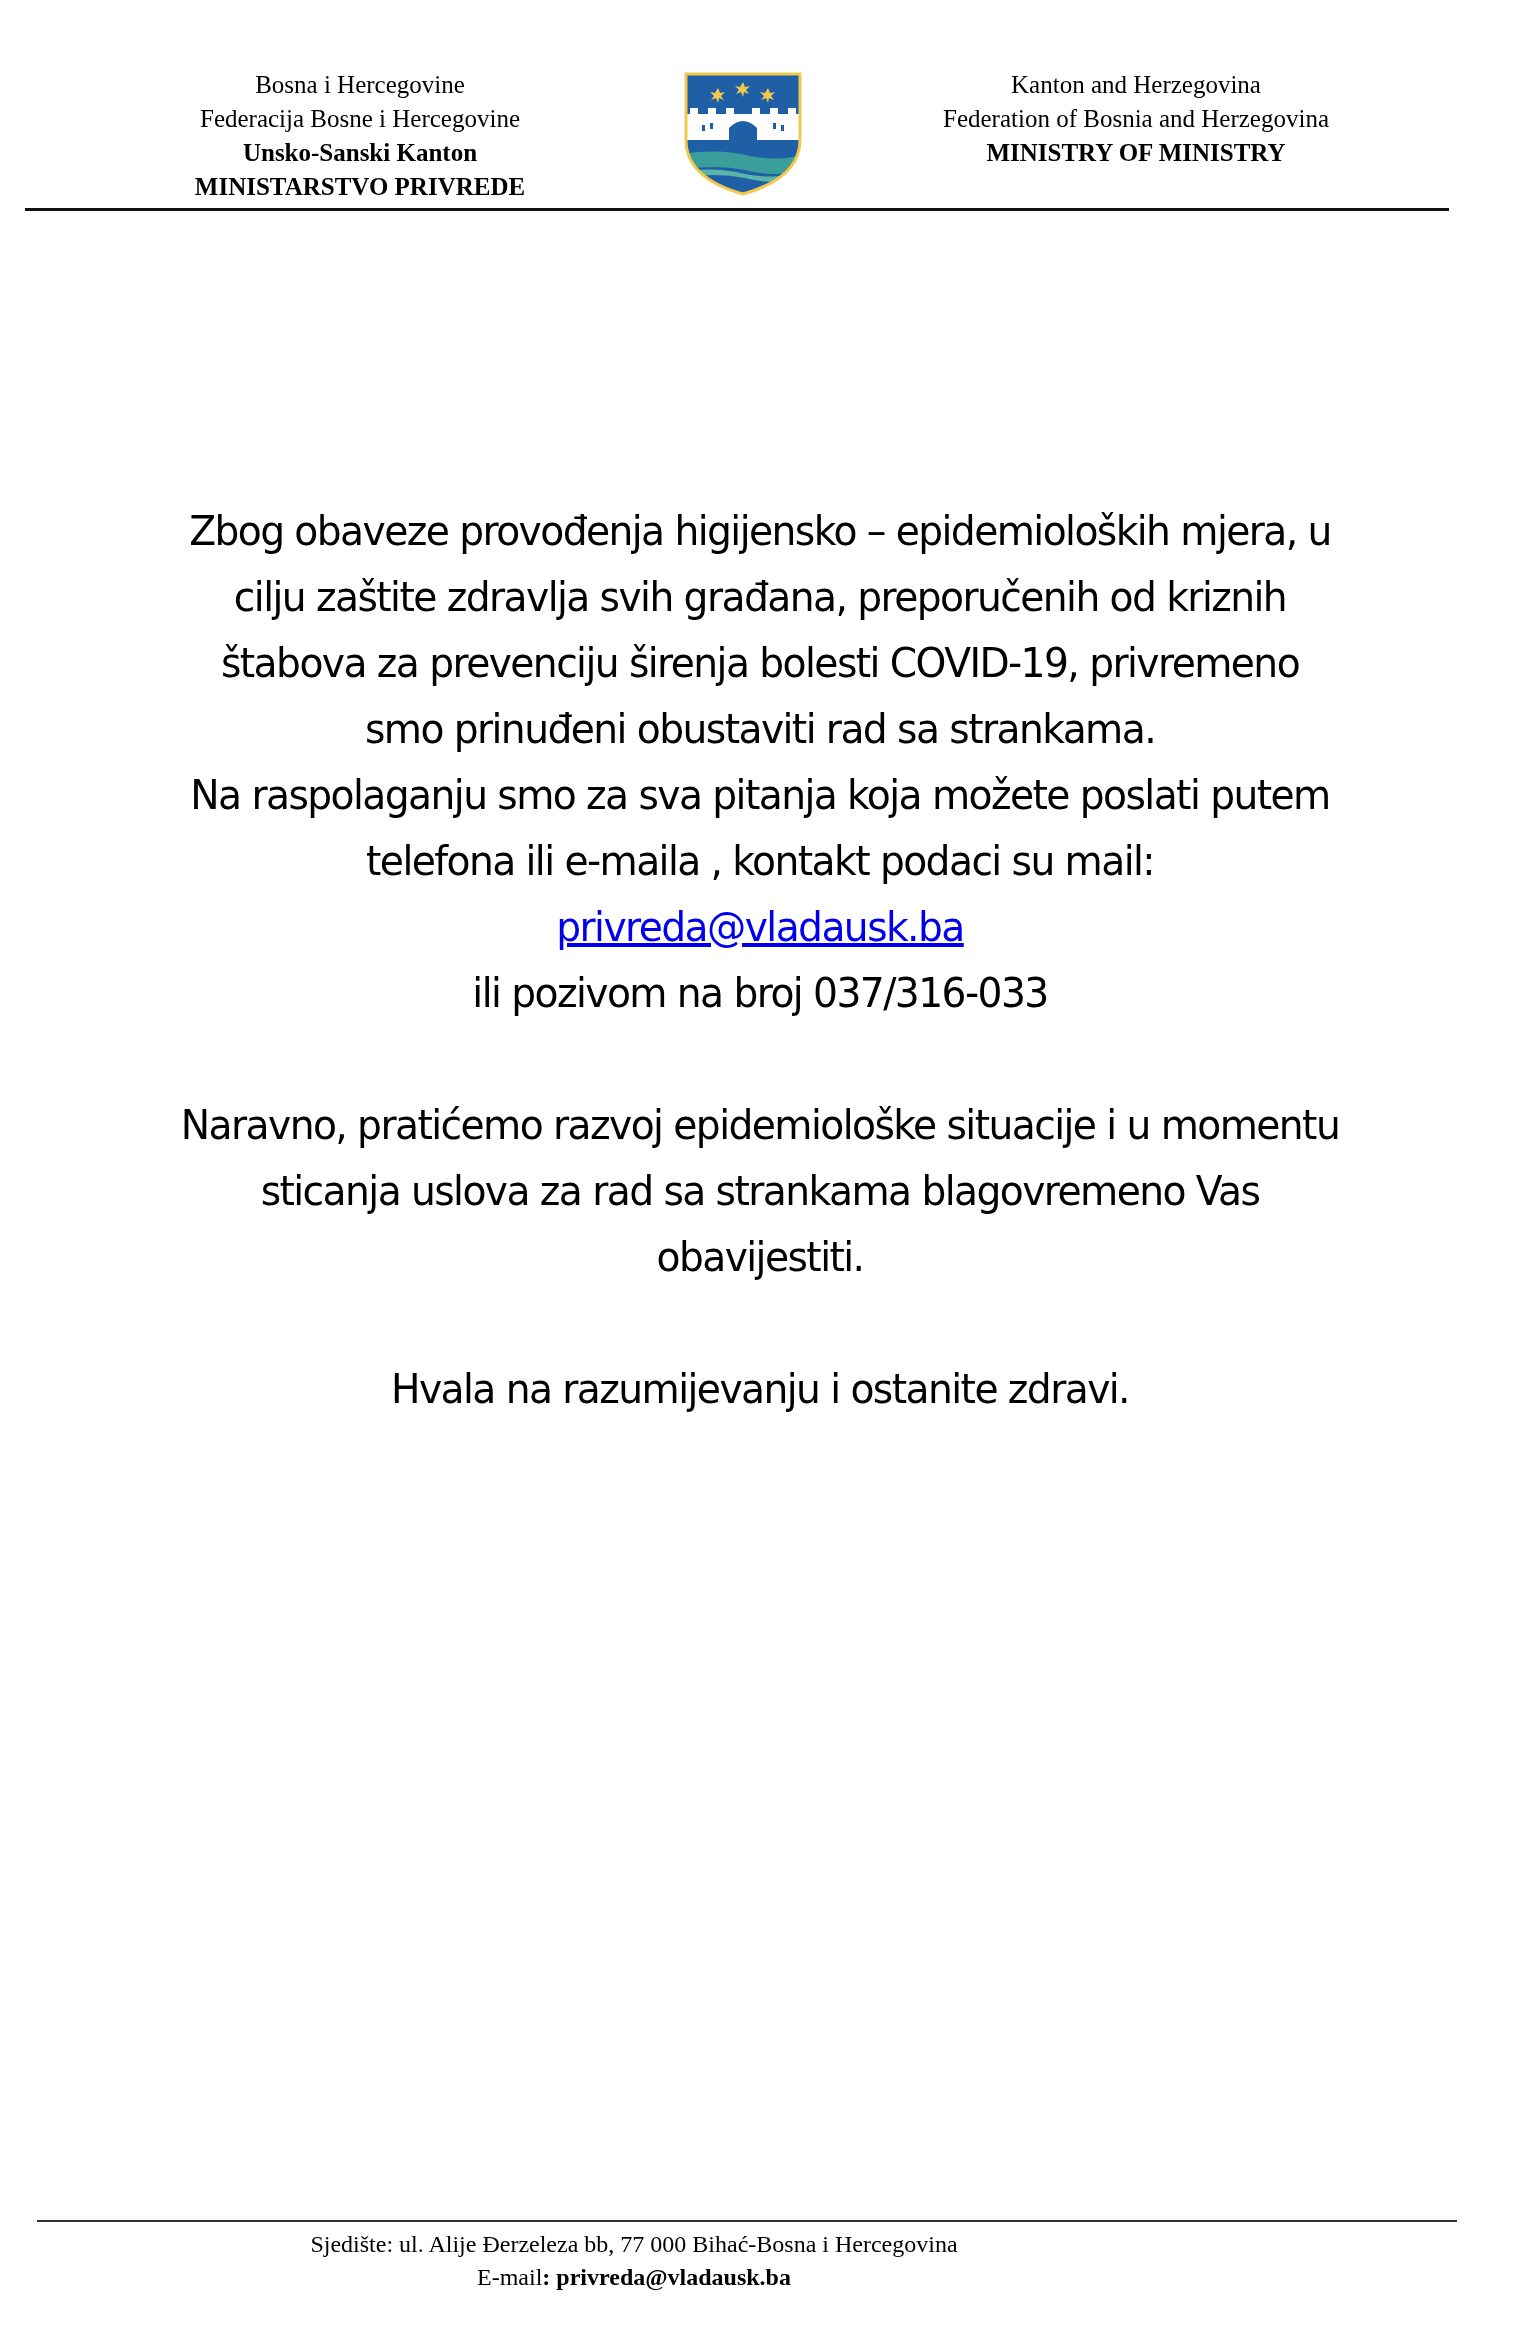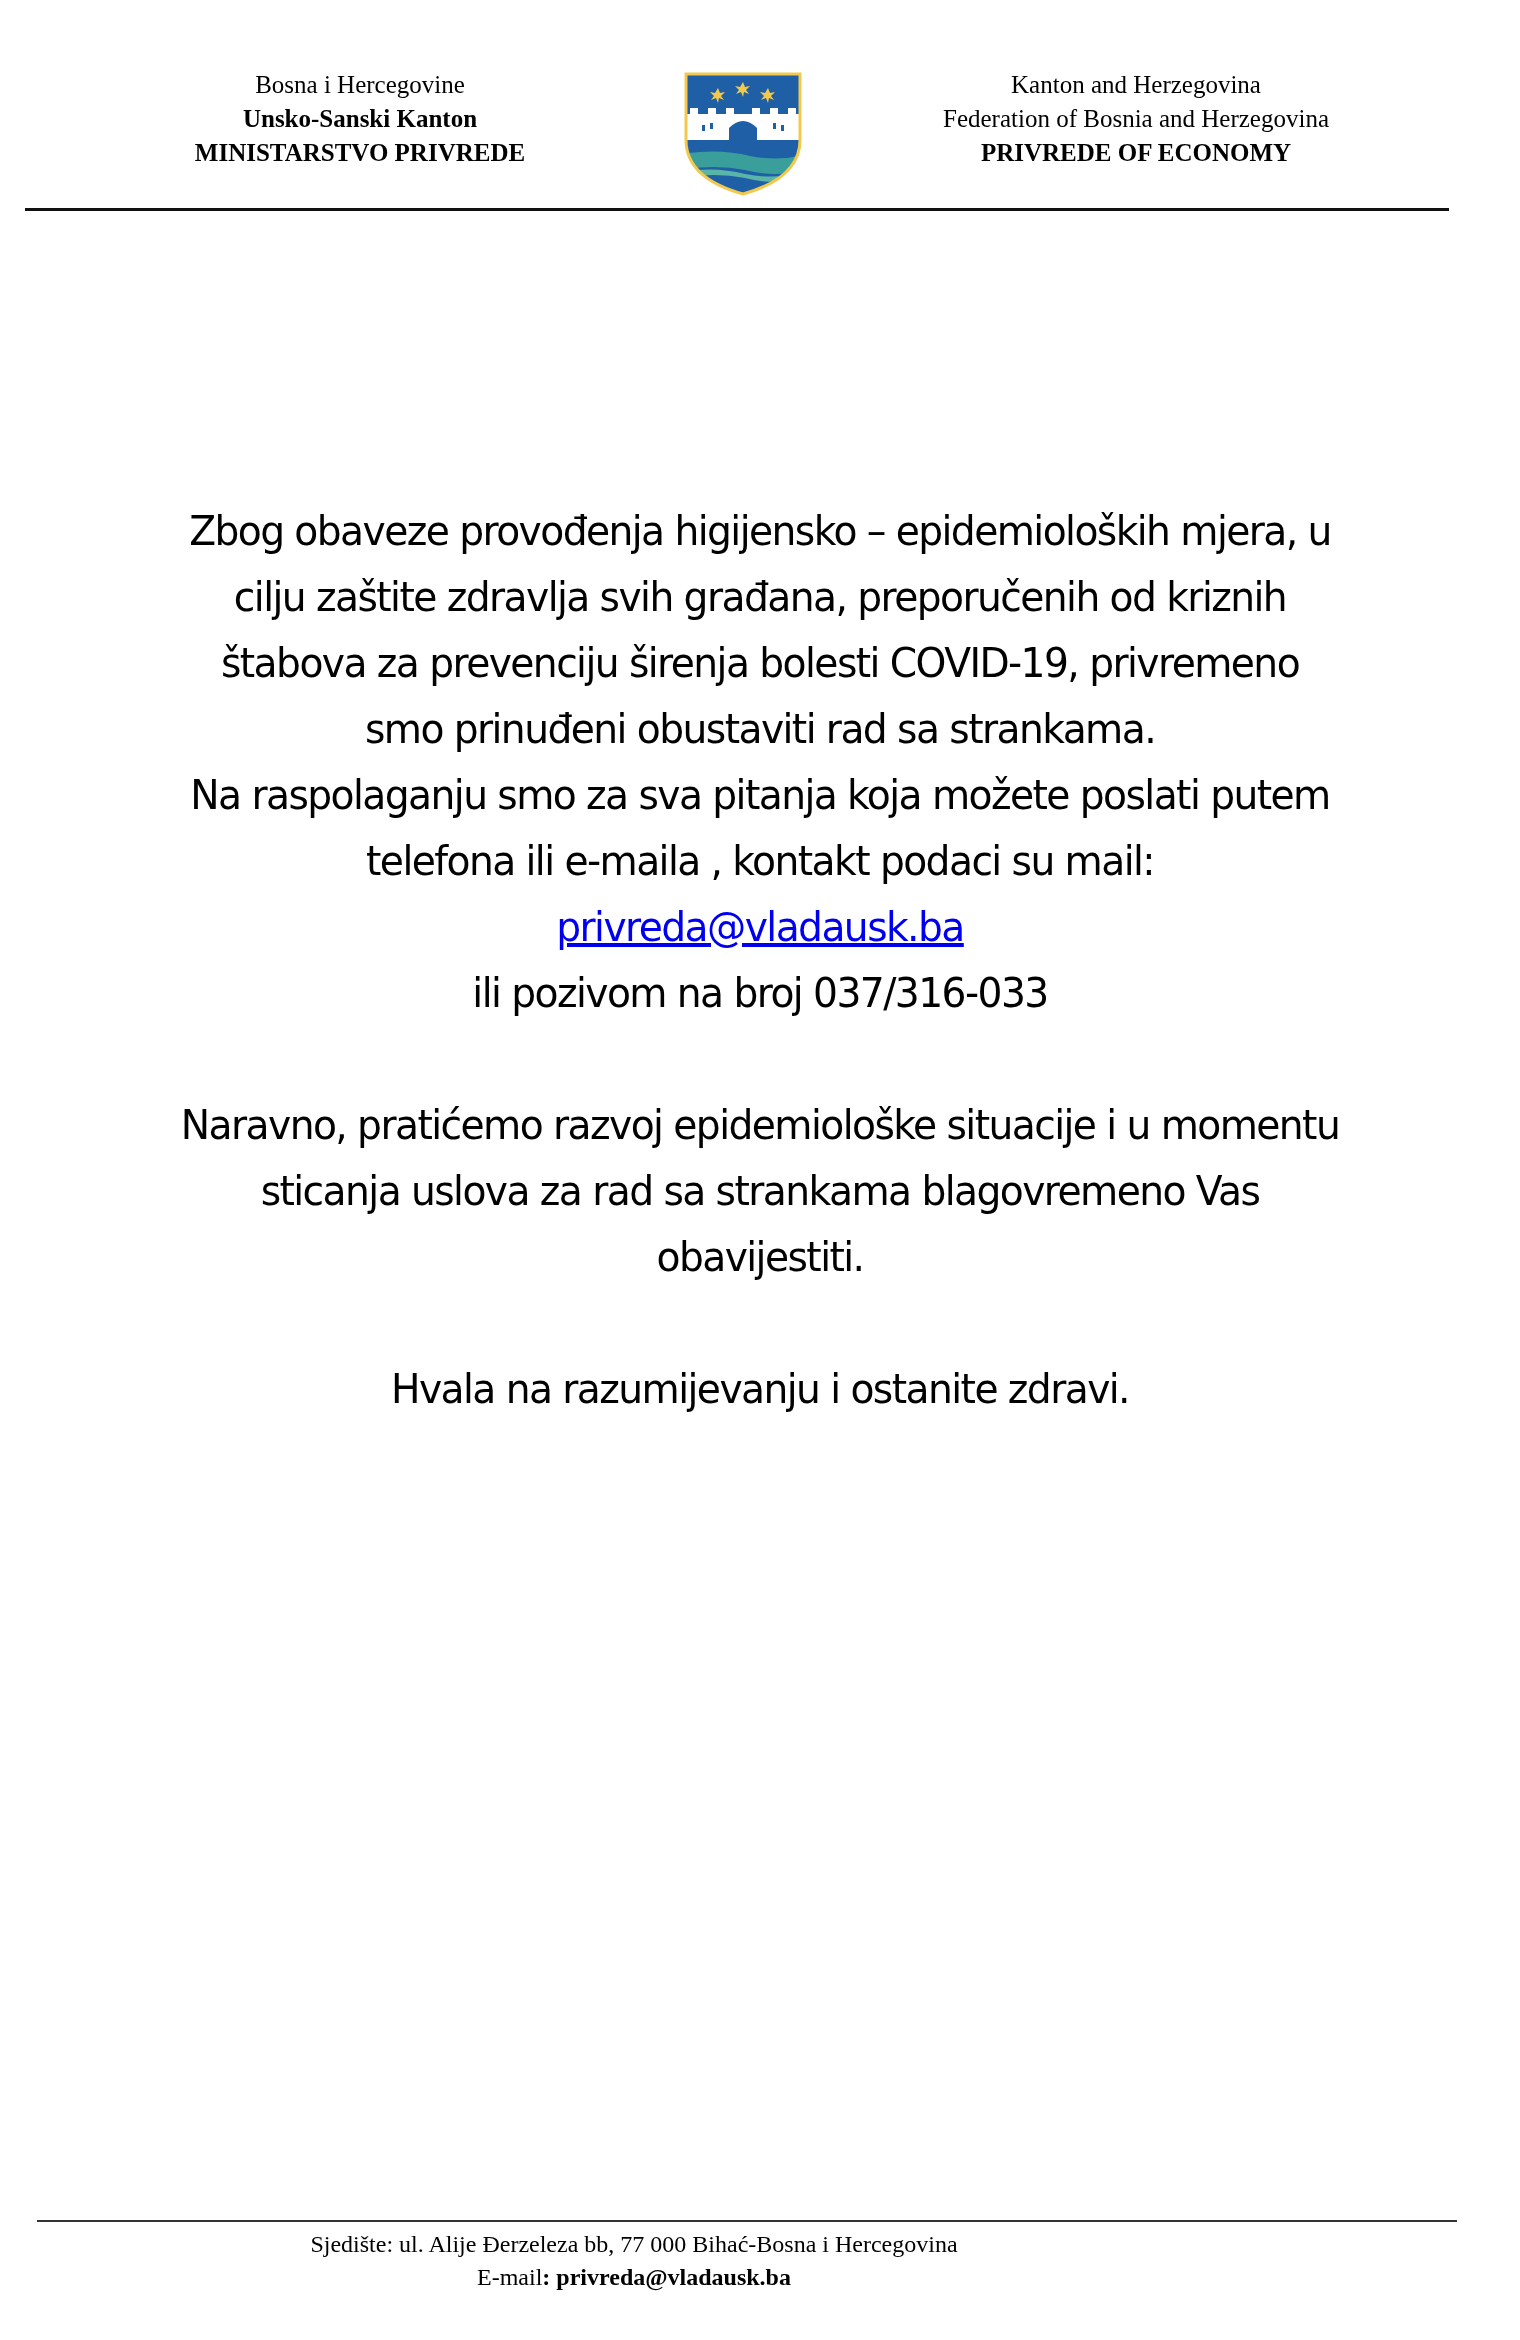--- a/index.html
+++ b/index.html
@@ -21,20 +21,21 @@
     .link { color: #0000ee; text-decoration: underline; }
     .footer { position: absolute; left: 0; width: 1268px; top: 2228px; text-align: center;
       font-family: "Liberation Serif", "DejaVu Serif", serif; font-size: 24px; line-height: 33px; }
   </style>
 </head>
 <body>
 
 <div>
   <div class="hdr-col hdr-left">
     <div>Bosna i Hercegovine</div>
+    <div>Federacija Bosne i Hercegovine</div>
     <div class="b">Unsko-Sanski Kanton</div>
     <div class="b">MINISTARSTVO PRIVREDE</div>
   </div>
 
   <div class="logo">
     <svg width="126" height="128" viewBox="0 0 126 128">
       <defs>
         <clipPath id="shieldClip">
           <path d="M6 4 H120 V70 Q120 108 63 124 Q6 108 6 70 Z"></path>
         </clipPath>
@@ -60,21 +61,21 @@
         <polygon points="38,18 40,23 45,22 41,26 44,30 39,28 38,33 36,28 31,30 34,26 30,22 35,23"></polygon>
         <polygon points="63,12 65,17 70,16 66,20 69,24 64,22 63,27 61,22 56,24 59,20 55,16 60,17"></polygon>
         <polygon points="88,18 90,23 95,22 91,26 94,30 89,28 88,33 86,28 81,30 84,26 80,22 85,23"></polygon>
       </g>
     </svg>
   </div>
 
   <div class="hdr-col hdr-right">
     <div>Kanton and Herzegovina</div>
     <div>Federation of Bosnia and Herzegovina</div>
-    <div class="b">PRIVREDE OF ECONOMY</div>
+    <div class="b">MINISTRY OF MINISTRY</div>
   </div>
 
   <div class="rule rule-top"></div>
 </div>
 
 <div class="body-text">
   <p>
     <span>Zbog obaveze provođenja higijensko – epidemioloških mjera, u</span><br>
     <span>cilju zaštite zdravlja svih građana, preporučenih od kriznih</span><br>
     <span>štabova za prevenciju širenja bolesti COVID-19, privremeno</span><br>

